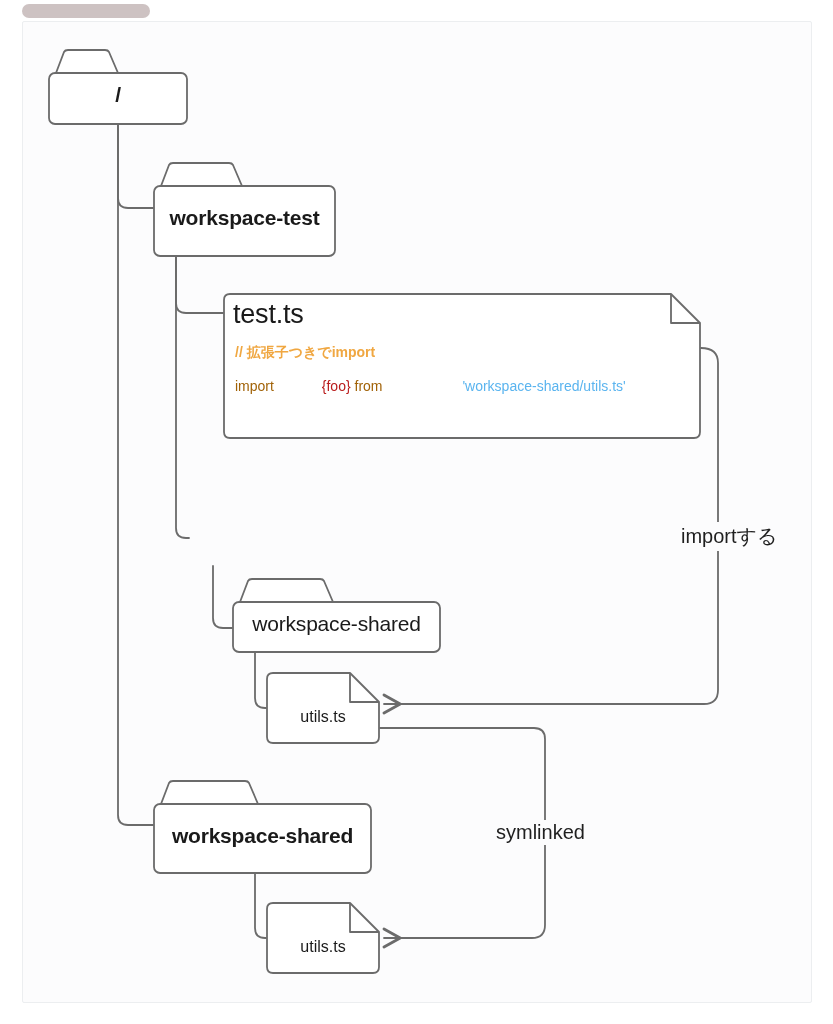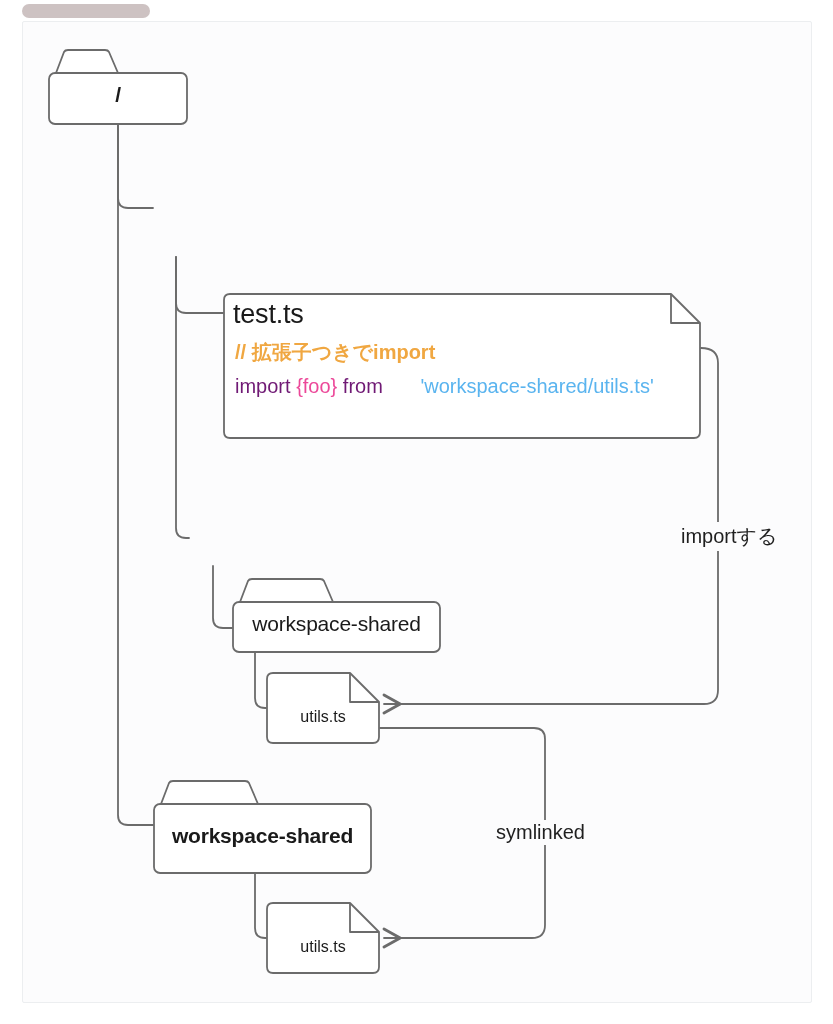--- a/index.html
+++ b/index.html
@@ -81,28 +81,28 @@
     top: 6px;
     font-size: 27px;
     color: #1a1a1a;
     letter-spacing: -0.2px;
   }
   .code-body {
     position: absolute;
     left: 12px;
     top: 42px;
     right: 8px;
-    font-size: 20px;
+    font-size: 14px;
     line-height: 34px;
     font-family: "Liberation Sans", "DejaVu Sans", sans-serif;
     white-space: nowrap;
   }
   .tok-comment { color: #f0a741; font-weight: bold; }
-  .tok-kw { color: #701a75; }
-  .tok-plain { color: #ec4899; }
+  .tok-kw { color: #a16207; }
+  .tok-plain { color: #b91c1c; margin-left: 44px; }
   .tok-str { color: #5ab4ef; margin-left: 32px; }
 
   .edge-label {
     position: absolute;
     background: #fcfcfd;
     color: #1f1f1f;
     font-size: 20px;
     padding: 1px 6px;
     white-space: nowrap;
   }
@@ -147,20 +147,27 @@
   </svg>
 
   <div class="node folder" style="left:48px; top:49px; width:140px; height:76px;">
     <svg width="140" height="76" viewBox="0 0 140 76" xmlns="http://www.w3.org/2000/svg">
       <path d="M 8 24 L 16 3 Q 17 1 20 1 L 57 1 Q 60 1 61 3 L 70 24" fill="#ffffff" stroke="#6b6b6b" stroke-width="1.8" stroke-linejoin="round"></path>
       <rect x="1" y="24" width="138" height="51" rx="6" fill="#ffffff" stroke="#6b6b6b" stroke-width="1.8"></rect>
     </svg>
     <div class="node-label label-bold">/</div>
   </div>
 
+  <div class="node folder" style="left:153px; top:162px; width:183px; height:95px;">
+    <svg width="183" height="95" viewBox="0 0 183 95" xmlns="http://www.w3.org/2000/svg">
+      <path d="M 8 24 L 16 3 Q 17 1 20 1 L 76 1 Q 79 1 80 3 L 89 24" fill="#ffffff" stroke="#6b6b6b" stroke-width="1.8" stroke-linejoin="round"></path>
+      <rect x="1" y="24" width="181" height="70" rx="6" fill="#ffffff" stroke="#6b6b6b" stroke-width="1.8"></rect>
+    </svg>
+    <div class="node-label label-bold">workspace-test</div>
+  </div>
 
   <div id="code-node">
     <svg class="code-shell" width="478" height="146" viewBox="0 0 478 146" xmlns="http://www.w3.org/2000/svg">
       <path d="M 1 7 Q 1 1 7 1 L 448 1 L 477 30 L 477 139 Q 477 145 471 145 L 7 145 Q 1 145 1 139 Z" fill="#ffffff" stroke="#6b6b6b" stroke-width="1.8" stroke-linejoin="round"></path>
       <path d="M 448 1 L 448 30 L 477 30" fill="none" stroke="#6b6b6b" stroke-width="1.8" stroke-linejoin="round"></path>
     </svg>
     <div class="code-title">test.ts</div>
     <div class="code-body">
       <div>
         <span class="tok-comment">// 拡張子つきでimport</span>

